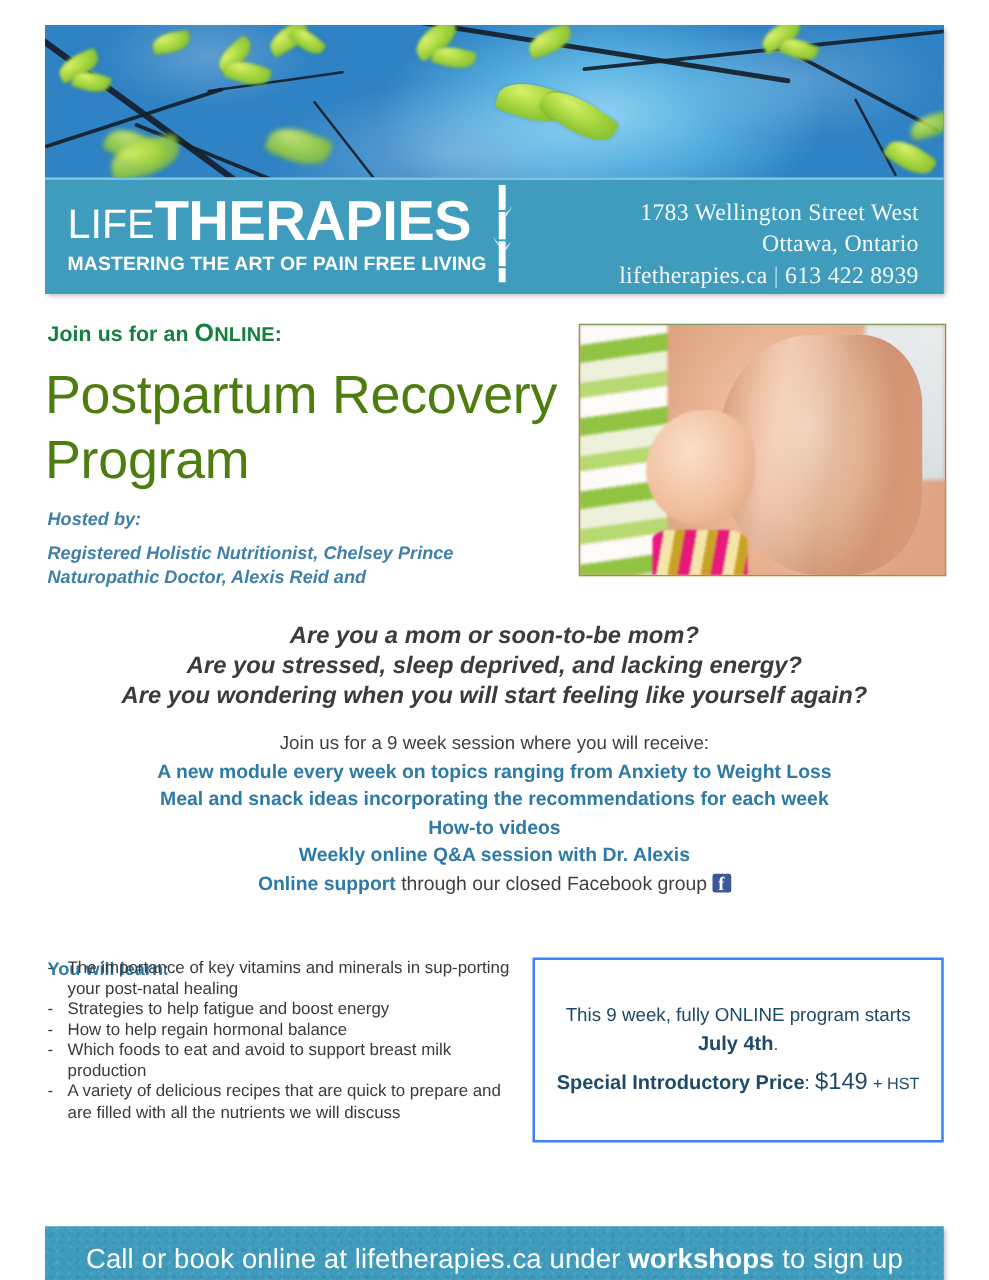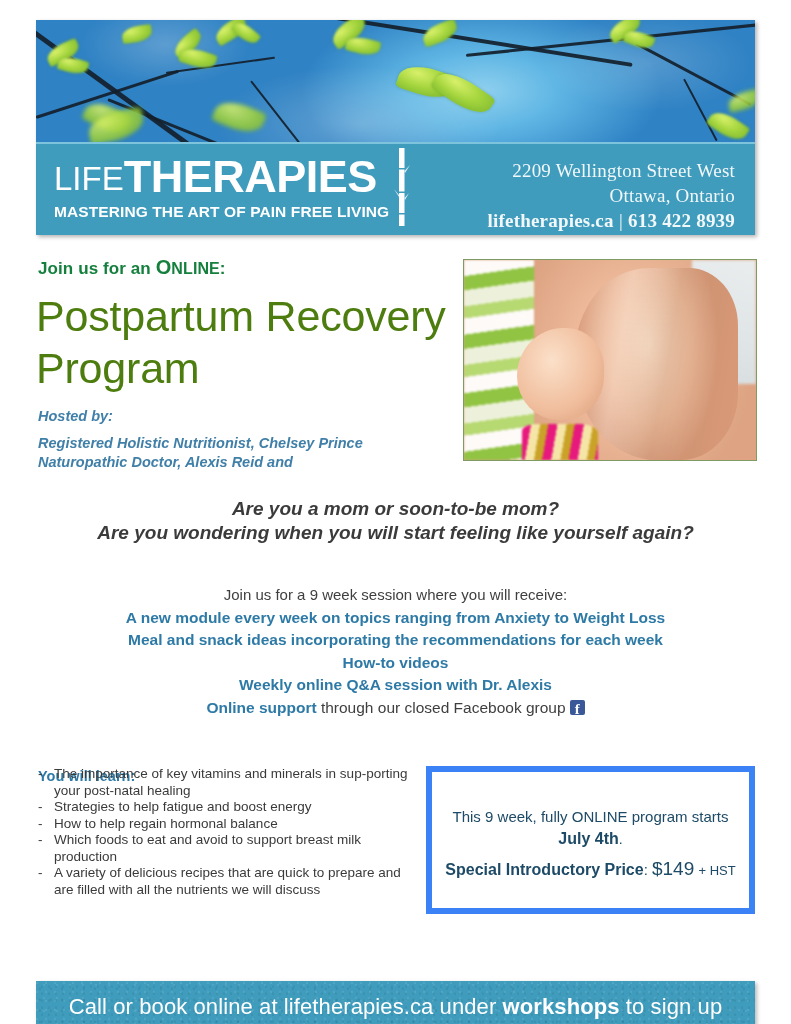--- a/index.html
+++ b/index.html
@@ -111,21 +111,21 @@
     position: absolute;
     right: 20px;
     top: 14px;
     text-align: right;
     color: #f2f7f9;
     font-family: "Liberation Serif", serif;
     font-size: 19px;
     line-height: 25px;
     letter-spacing: 0.2px;
   }
-  .banner-contact .line3 { font-weight: 700; }
+  .banner-contact .line3 { font-weight: 400; }
   .banner-contact .sep { opacity: .75; padding: 0 5px; }
 
   
   .joinline {
     position: absolute;
     left: 38px;
     top: 256px;
     font-size: 17px;
     font-weight: 700;
     color: #15803d;
@@ -322,21 +322,21 @@
   }
   .learn-text { flex: 1; }
 
   
   .pricebox {
     position: absolute;
     left: 426px;
     top: 766px;
     width: 329px;
     height: 148px;
-    border: 6px solid #3b82f6;
+    border: 2px solid #3b82f6;
     background: #ffffff;
     box-sizing: border-box;
   }
   .price-inner {
     position: absolute;
     left: 0;
     top: 34px;
     width: 100%;
     text-align: center;
     color: #1d4a66;
@@ -445,21 +445,21 @@
         <rect x="5" y="0" width="5.5" height="20" fill="#ffffff"></rect>
         <rect x="5" y="21.5" width="5.5" height="22" fill="#ffffff"></rect>
         <rect x="5" y="45" width="5.5" height="20" fill="#ffffff"></rect>
         <rect x="5" y="66.5" width="5.5" height="11.5" fill="#ffffff"></rect>
         <path d="M10.5 23 L16 17 L11 25 Z" fill="#ffffff" opacity=".85"></path>
         <path d="M5 47 L0 41 L5 49 Z" fill="#ffffff" opacity=".85"></path>
         <path d="M10.5 50 L15 45 L11 52 Z" fill="#ffffff" opacity=".8"></path>
       </svg>
 
       <div class="banner-contact">
-        <div>2209 Wellington Street West</div>
+        <div>1783 Wellington Street West</div>
         <div>Ottawa, Ontario</div>
         <div class="line3"><span>lifetherapies.ca</span><span class="sep">|</span><span>613 422 8939</span></div>
       </div>
     </div>
   </div>
 
   <div class="joinline"><span>Join us for an </span><span class="sc">O</span><span class="sc-rest">NLINE</span><span>:</span></div>
 
   <div class="title">
     <div>Postpartum Recovery</div>
@@ -476,20 +476,21 @@
     <div class="baby-inner"></div>
     <div class="baby-stripes"></div>
     <div class="baby-right"></div>
     <div class="baby-fingers"></div>
     <div class="baby-thumb"></div>
     <div class="baby-band"></div>
   </div>
 
   <div class="questions">
     <div>Are you a mom or soon-to-be mom?</div>
+    <div>Are you stressed, sleep deprived, and lacking energy?</div>
     <div>Are you wondering when you will start feeling like yourself again?</div>
   </div>
 
   <div class="receive">
     <div class="lead">Join us for a 9 week session where you will receive:</div>
     <div class="hl">A new module every week on topics ranging from Anxiety to Weight Loss</div>
     <div class="hl">Meal and snack ideas incorporating the recommendations for each week</div>
     <div class="hl">How-to videos</div>
     <div class="hl">Weekly online Q&amp;A session with Dr. Alexis</div>
     <div><span class="hl">Online support</span><span class="plain"> through our closed Facebook group</span><span class="fb-icon"></span></div>

